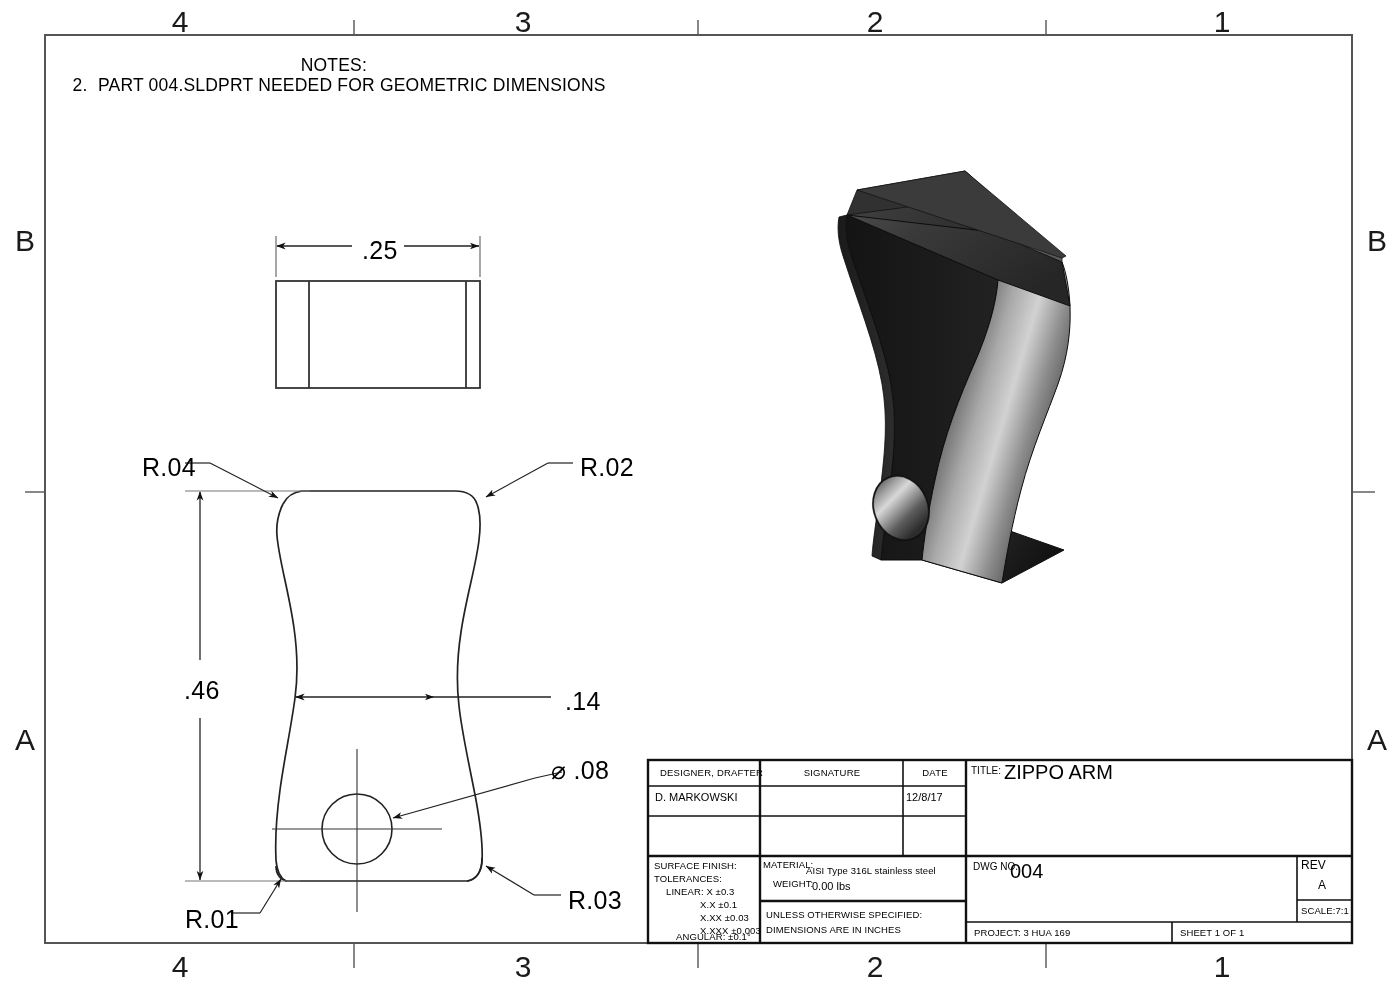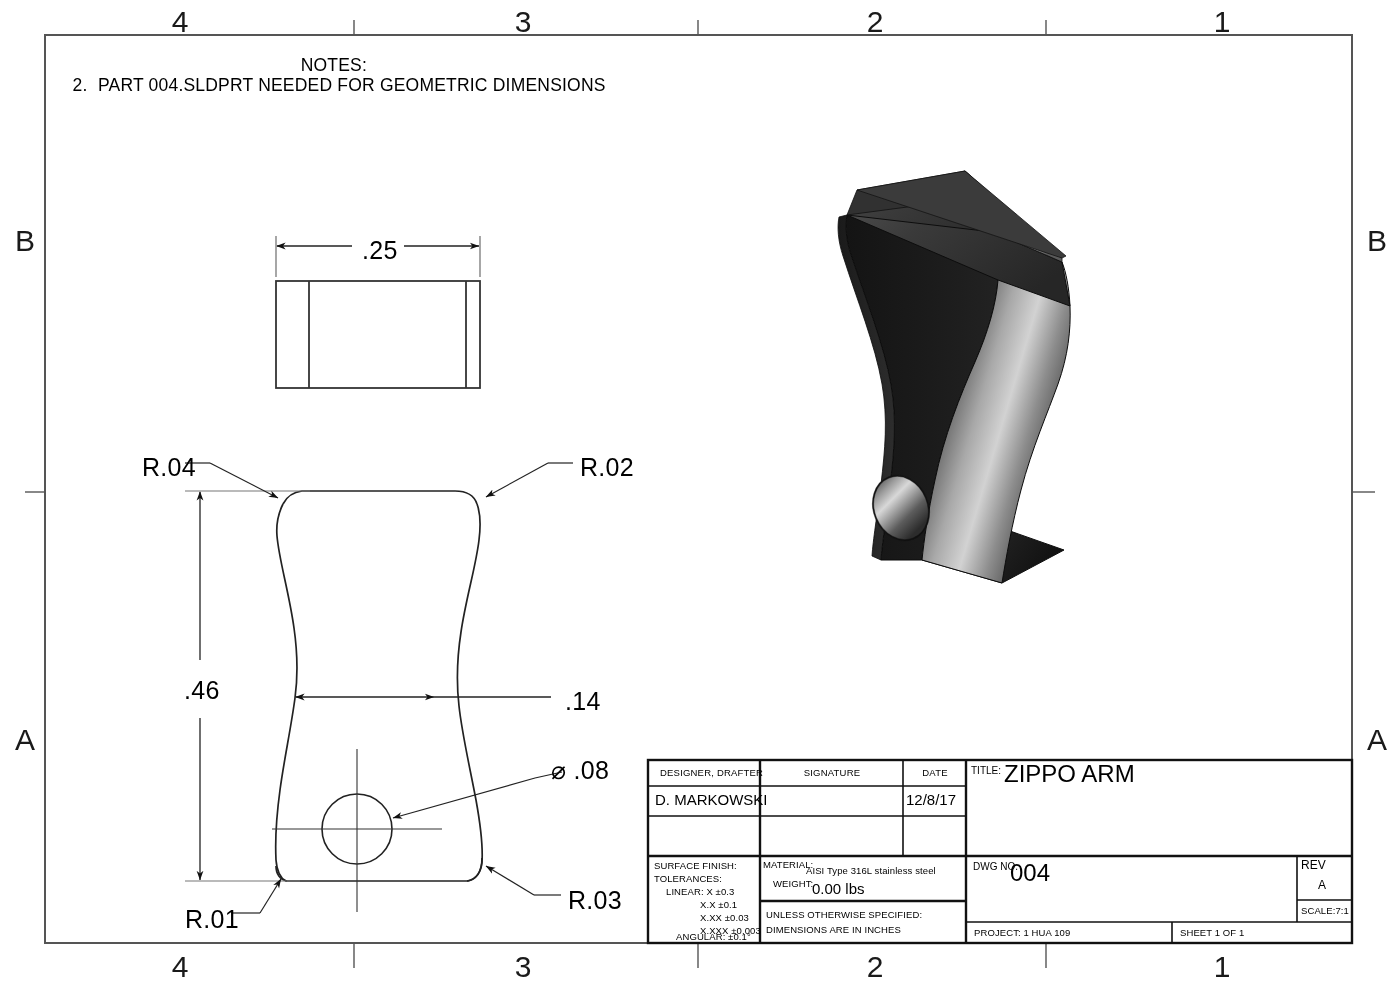--- a/index.html
+++ b/index.html
@@ -55,23 +55,23 @@
     white-space: nowrap;
   }
   
   .tb-text {
     position: absolute;
     white-space: nowrap;
     line-height: 1;
   }
   .tb-hdr { font-size: 9.5px; letter-spacing: 0.2px; }
   .tb-sm  { font-size: 9.5px; letter-spacing: 0.1px; }
-  .tb-md  { font-size: 15px; }
+  .tb-md  { font-size: 11px; }
   .tb-lg  { font-size: 12px; }
-  .tb-xl  { font-size: 24px; }
+  .tb-xl  { font-size: 20px; }
   .tb-tiny{ font-size: 10px; }
 </style>
 </head>
 <body>
 
 <div id="sheet">
 
   <div class="zone-label" style="left:160px; top:7px; width:40px;">4</div>
   <div class="zone-label" style="left:503px; top:7px; width:40px;">3</div>
   <div class="zone-label" style="left:855px; top:7px; width:40px;">2</div>
@@ -381,16 +381,16 @@
   <div class="tb-text tb-sm" style="left:766px; top:925px;">DIMENSIONS ARE IN INCHES</div>
 
   <div class="tb-text tb-tiny" style="left:973px; top:862px;">DWG NO.</div>
   <div class="tb-text tb-xl" style="left:1010px; top:861px;">004</div>
 
   <div class="tb-text tb-lg" style="left:1301px; top:859px;">REV</div>
   <div class="tb-text tb-lg" style="left:1318px; top:879px;">A</div>
 
   <div class="tb-text tb-sm" style="left:1301px; top:906px;">SCALE:7:1</div>
 
-  <div class="tb-text tb-sm" style="left:974px; top:928px;">PROJECT:  1 HUA 109</div>
+  <div class="tb-text tb-sm" style="left:974px; top:928px;">PROJECT:  3 HUA 169</div>
   <div class="tb-text tb-sm" style="left:1180px; top:928px;">SHEET 1 OF 1</div>
 
 </div>
 
 </body></html>

